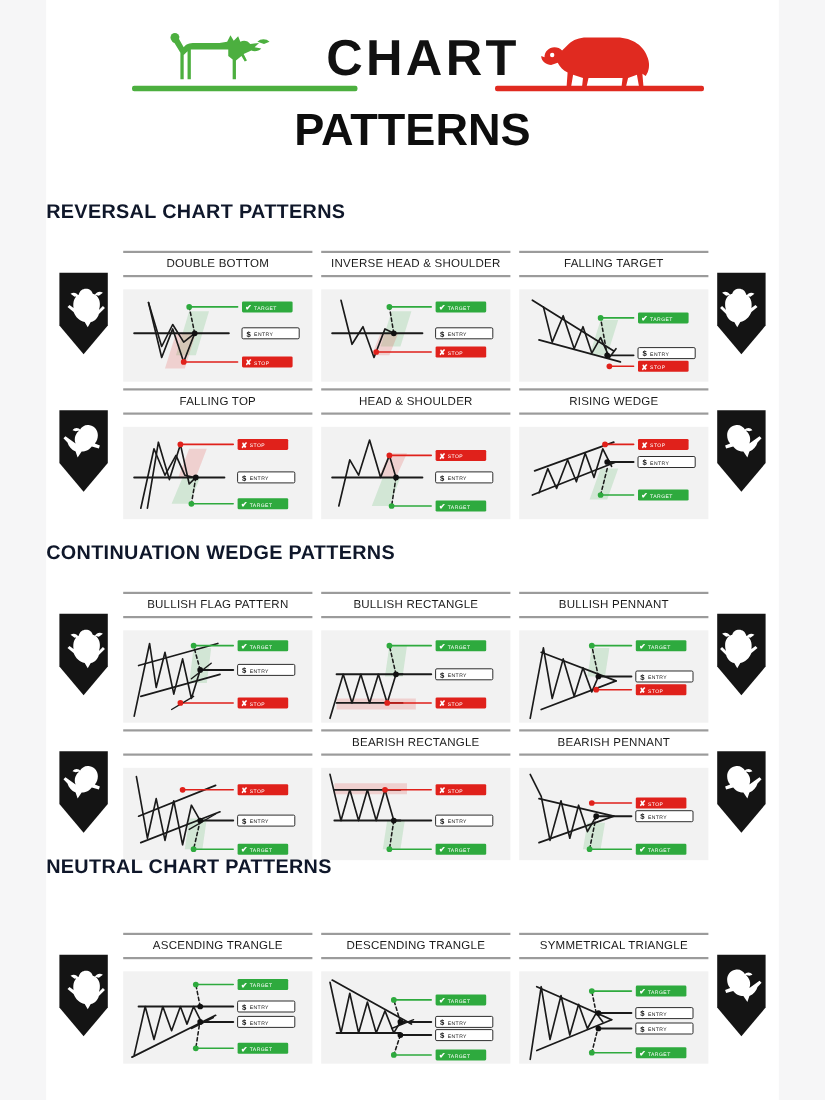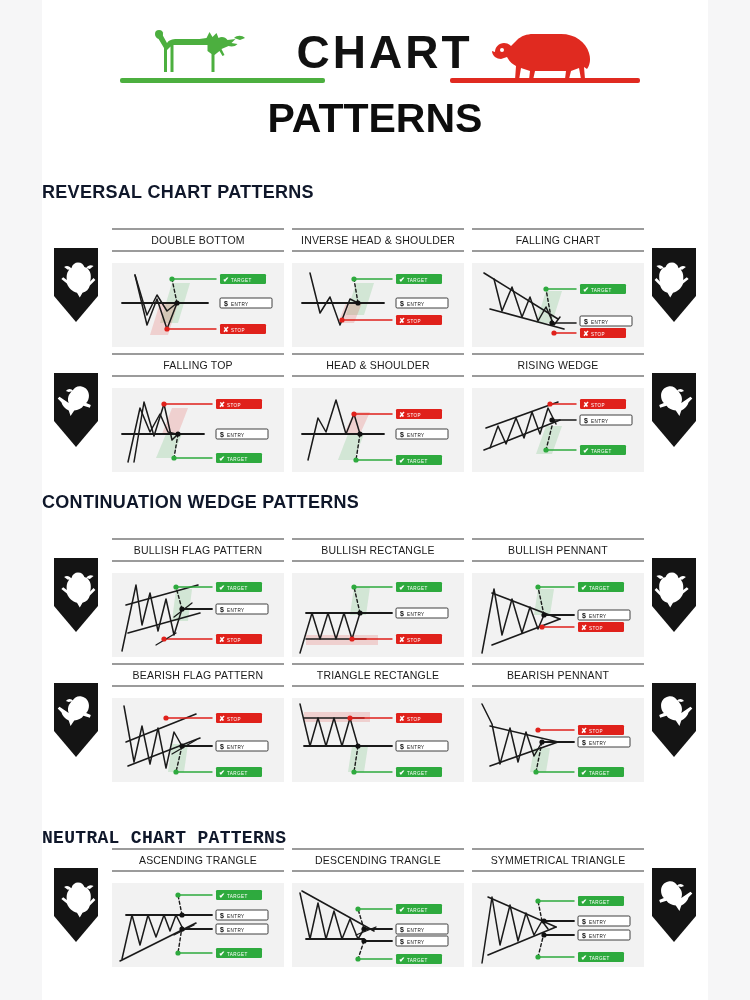--- a/index.html
+++ b/index.html
@@ -175,21 +175,21 @@
               <rect x="104" y="52" width="46" height="10" fill="#e0211b" stroke="none" stroke-width="0" rx="1.2"></rect>
               <text x="110" y="60" font-size="7" font-family="&quot;Liberation Sans&quot;,sans-serif" text-anchor="middle" fill="#fff" font-weight="bold">✘</text>
               <text x="115" y="59.6" font-size="4.6" font-family="&quot;Liberation Sans&quot;,sans-serif" fill="#fff" letter-spacing="0.4">STOP</text>
             </g>
           </svg>
         </div>
       </div>
       <div class="card" style="left: 472px; top: 228px;">
         <div class="card-head">
           <div class="card-rule top"></div>
-          <div class="card-title">FALLING CHART</div>
+          <div class="card-title">FALLING TARGET</div>
           <div class="card-rule bot"></div>
         </div>
         <div class="card-body">
           <svg width="172" height="84" viewBox="0 0 172 84">
             <polygon points="74,28 90,28 80,60 64,60" fill="rgba(46,170,62,0.16)"></polygon>
             <polyline points="12,10 86,56" fill="none" stroke="#1a1a1a" stroke-width="1.6" stroke-linejoin="round" stroke-linecap="round"></polyline>
             <polyline points="18,46 92,66" fill="none" stroke="#1a1a1a" stroke-width="1.6" stroke-linejoin="round" stroke-linecap="round"></polyline>
             <polyline points="22,16 30,48 40,24 50,54 58,34 66,58 74,44 82,62 88,54" fill="none" stroke="#1a1a1a" stroke-width="1.5" stroke-linejoin="round" stroke-linecap="round"></polyline>
             <polyline points="80,60 74,26" fill="none" stroke="#1a1a1a" stroke-width="1.4" stroke-linejoin="round" stroke-linecap="round" stroke-dasharray="3 2.5"></polyline>
             <polyline points="74,26 104,26" fill="none" stroke="#2eaa3e" stroke-width="1.5" stroke-linejoin="round" stroke-linecap="round"></polyline>
@@ -485,21 +485,20 @@
           <g transform="translate(52,0) scale(-1,1)">
             <path d="M4 2h44v48L26 76 4 50z" fill="#141414"></path>
             <g fill="#ffffff" transform="translate(4,10) scale(0.92)">
               <path d="M16 24c-2-5 0-10 4-13 2-4 6-6 10-5 5 1 8 5 8 10 0 3-1 6-3 8l5 2-1 3-7-2c-2 3-6 5-10 5l-4 6-2-6c-4-2-7-5-8-9l-4-4 2-2zM13 11c2-3 6-3 8 0l-5 1z"></path>
             </g>
           </g>
         </svg></div>
       <div class="card" style="left: 112px; top: 663px;">
         <div class="card-head">
           <div class="card-rule top"></div>
-          <div class="card-title">BEARISH FLAG PATTERN</div>
           <div class="card-rule bot"></div>
         </div>
         <div class="card-body">
           <svg width="172" height="84" viewBox="0 0 172 84">
             <polygon points="60,46 76,46 72,74 56,74" fill="rgba(46,170,62,0.16)"></polygon>
             <polyline points="14,44 84,16" fill="none" stroke="#1a1a1a" stroke-width="1.6" stroke-linejoin="round" stroke-linecap="round"></polyline>
             <polyline points="16,68 88,40" fill="none" stroke="#1a1a1a" stroke-width="1.6" stroke-linejoin="round" stroke-linecap="round"></polyline>
             <polyline points="12,8 22,64 30,28 38,66 46,30 54,70 62,34 70,48" fill="none" stroke="#1a1a1a" stroke-width="1.5" stroke-linejoin="round" stroke-linecap="round"></polyline>
             <polyline points="70,48 64,74" fill="none" stroke="#1a1a1a" stroke-width="1.4" stroke-linejoin="round" stroke-linecap="round" stroke-dasharray="3 2.5"></polyline>
             <polyline points="54,20 100,20" fill="none" stroke="#e0211b" stroke-width="1.5" stroke-linejoin="round" stroke-linecap="round"></polyline>
@@ -523,21 +522,21 @@
               <rect x="104" y="69" width="46" height="10" fill="#2eaa3e" stroke="none" stroke-width="0" rx="1.2"></rect>
               <text x="110" y="77" font-size="7" font-family="&quot;Liberation Sans&quot;,sans-serif" text-anchor="middle" fill="#fff" font-weight="bold">✔</text>
               <text x="115" y="76.6" font-size="4.6" font-family="&quot;Liberation Sans&quot;,sans-serif" fill="#fff" letter-spacing="0.4">TARGET</text>
             </g>
           </svg>
         </div>
       </div>
       <div class="card" style="left: 292px; top: 663px;">
         <div class="card-head">
           <div class="card-rule top"></div>
-          <div class="card-title">TRIANGLE RECTANGLE</div>
+          <div class="card-title">BEARISH RECTANGLE</div>
           <div class="card-rule bot"></div>
         </div>
         <div class="card-body">
           <svg width="172" height="84" viewBox="0 0 172 84">
             <polygon points="12,14 78,14 78,24 12,24" fill="rgba(224,33,27,0.16)"></polygon>
             <polygon points="60,48 76,48 72,74 56,74" fill="rgba(46,170,62,0.16)"></polygon>
             <polyline points="12,20 72,20" fill="none" stroke="#1a1a1a" stroke-width="1.6" stroke-linejoin="round" stroke-linecap="round"></polyline>
             <polyline points="12,48 72,48" fill="none" stroke="#1a1a1a" stroke-width="1.8" stroke-linejoin="round" stroke-linecap="round"></polyline>
             <polyline points="8,6 18,48 26,20 34,48 42,20 50,48 58,20 66,48" fill="none" stroke="#1a1a1a" stroke-width="1.5" stroke-linejoin="round" stroke-linecap="round"></polyline>
             <polyline points="66,48 62,74" fill="none" stroke="#1a1a1a" stroke-width="1.4" stroke-linejoin="round" stroke-linecap="round" stroke-dasharray="3 2.5"></polyline>
@@ -595,21 +594,21 @@
               <text x="117" y="46.6" font-size="4.6" font-family="&quot;Liberation Sans&quot;,sans-serif" fill="#111" letter-spacing="0.4">ENTRY</text>
             </g>
             <g>
               <rect x="106" y="69" width="46" height="10" fill="#2eaa3e" stroke="none" stroke-width="0" rx="1.2"></rect>
               <text x="112" y="77" font-size="7" font-family="&quot;Liberation Sans&quot;,sans-serif" text-anchor="middle" fill="#fff" font-weight="bold">✔</text>
               <text x="117" y="76.6" font-size="4.6" font-family="&quot;Liberation Sans&quot;,sans-serif" fill="#fff" letter-spacing="0.4">TARGET</text>
             </g>
           </svg>
         </div>
       </div>
-      <div class="section-title" style="top: 828px; font-family: Liberation Mono, monospace;">NEUTRAL CHART PATTERNS</div>
+      <div class="section-title" style="top: 778px;">NEUTRAL CHART PATTERNS</div>
       <div class="badge" style="left: 50px; top: 866px;"><svg viewBox="0 0 52 78" width="52" height="78">
           <g transform="">
             <path d="M4 2h44v48L26 76 4 50z" fill="#141414"></path>
             <g fill="#ffffff" transform="translate(4,10) scale(0.92)">
               <path d="M14 26c-1-6 1-11 5-13 1-4 4-6 7-6 4 0 6 2 7 5 4 1 7 5 7 10 0 2 0 4-1 6l4-4 2 2-6 6c-1 4-4 7-8 8l-3 5-3-5c-5-1-9-5-11-10l-6-5 2-2z M11 12c3-2 6-1 8 2l-4 1zM43 11c-3-2-6-1-8 2l4 1z"></path>
             </g>
           </g>
         </svg></div>
       <div class="badge" style="left: 648px; top: 866px;"><svg viewBox="0 0 52 78" width="52" height="78">
           <g transform="translate(52,0) scale(-1,1)">

